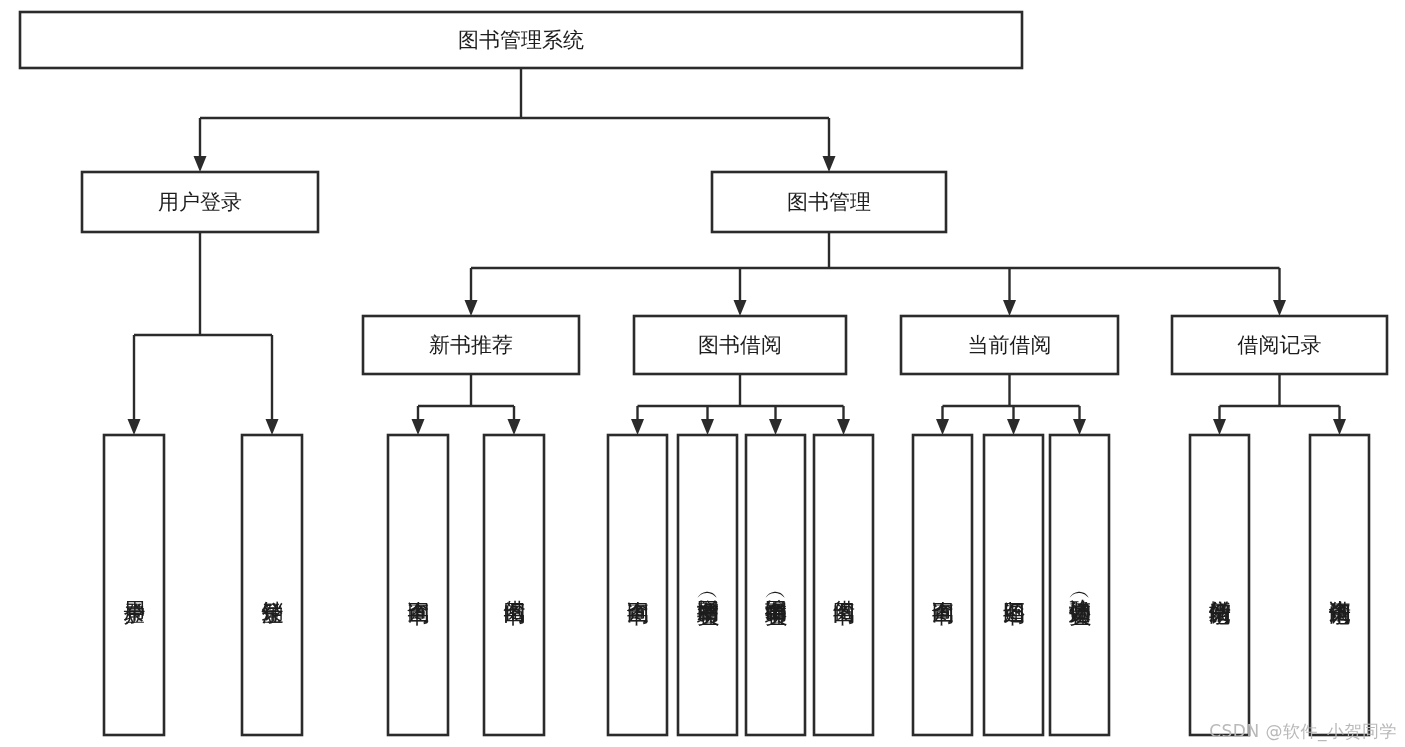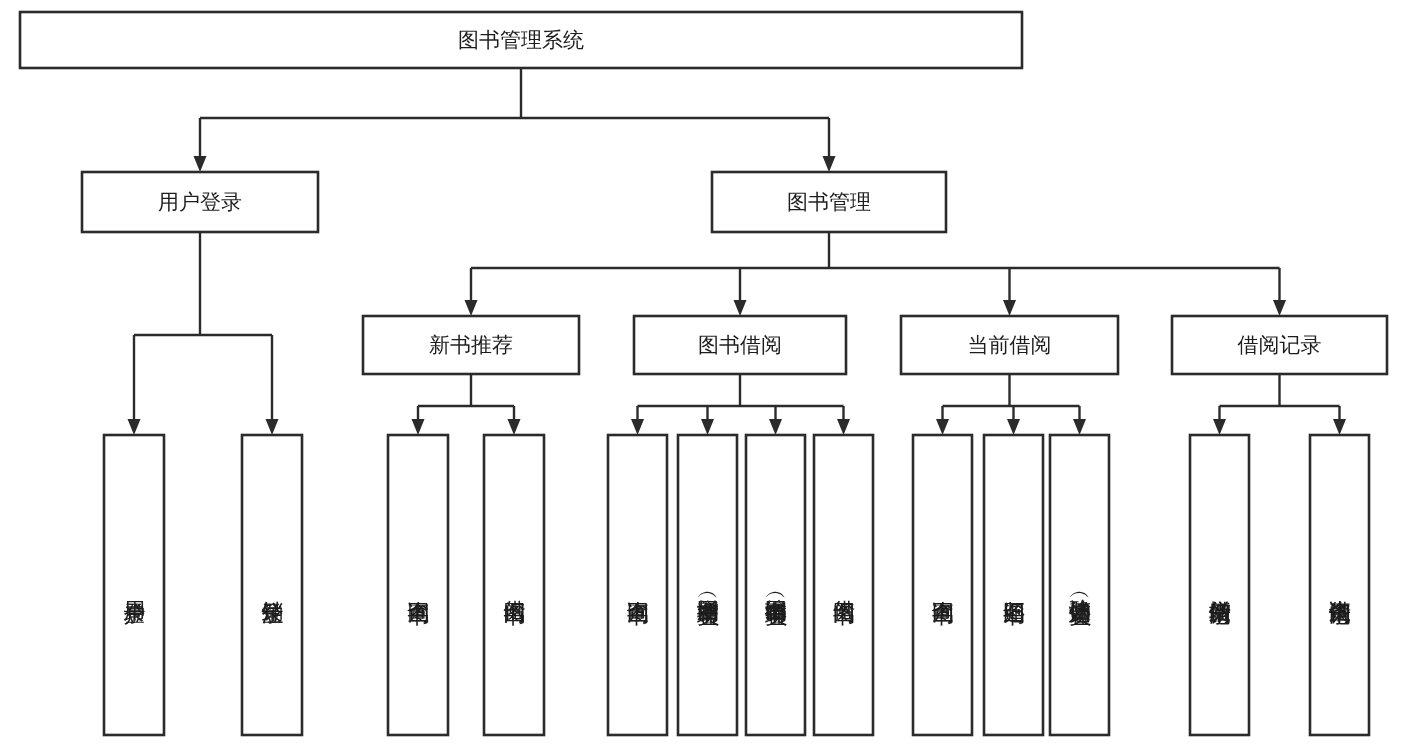--- a/index.html
+++ b/index.html
@@ -219,13 +219,14 @@
       <div class="node-label-v" style="left: 608px; top: 435px; width: 59px; height: 300px;">查询图书</div>
       <div class="node-label-v" style="left: 678px; top: 435px; width: 59px; height: 300px;">新增图书（管理员）</div>
       <div class="node-label-v" style="left: 746px; top: 435px; width: 59px; height: 300px;">编辑图书（管理员）</div>
       <div class="node-label-v" style="left: 814px; top: 435px; width: 59px; height: 300px;">借阅图书</div>
       <div class="node-label-v" style="left: 913px; top: 435px; width: 59px; height: 300px;">查询图书</div>
       <div class="node-label-v" style="left: 984px; top: 435px; width: 59px; height: 300px;">归还图书</div>
       <div class="node-label-v" style="left: 1050px; top: 435px; width: 59px; height: 300px;">确认归还（管理员）</div>
       <div class="node-label-v" style="left: 1190px; top: 435px; width: 59px; height: 300px;">新增借阅记录</div>
       <div class="node-label-v" style="left: 1310px; top: 435px; width: 59px; height: 300px;">查询借阅记录</div>
     </div>
+  <div class="watermark">CSDN @软件_小贺同学</div>
 </div>
 
 </body></html>

